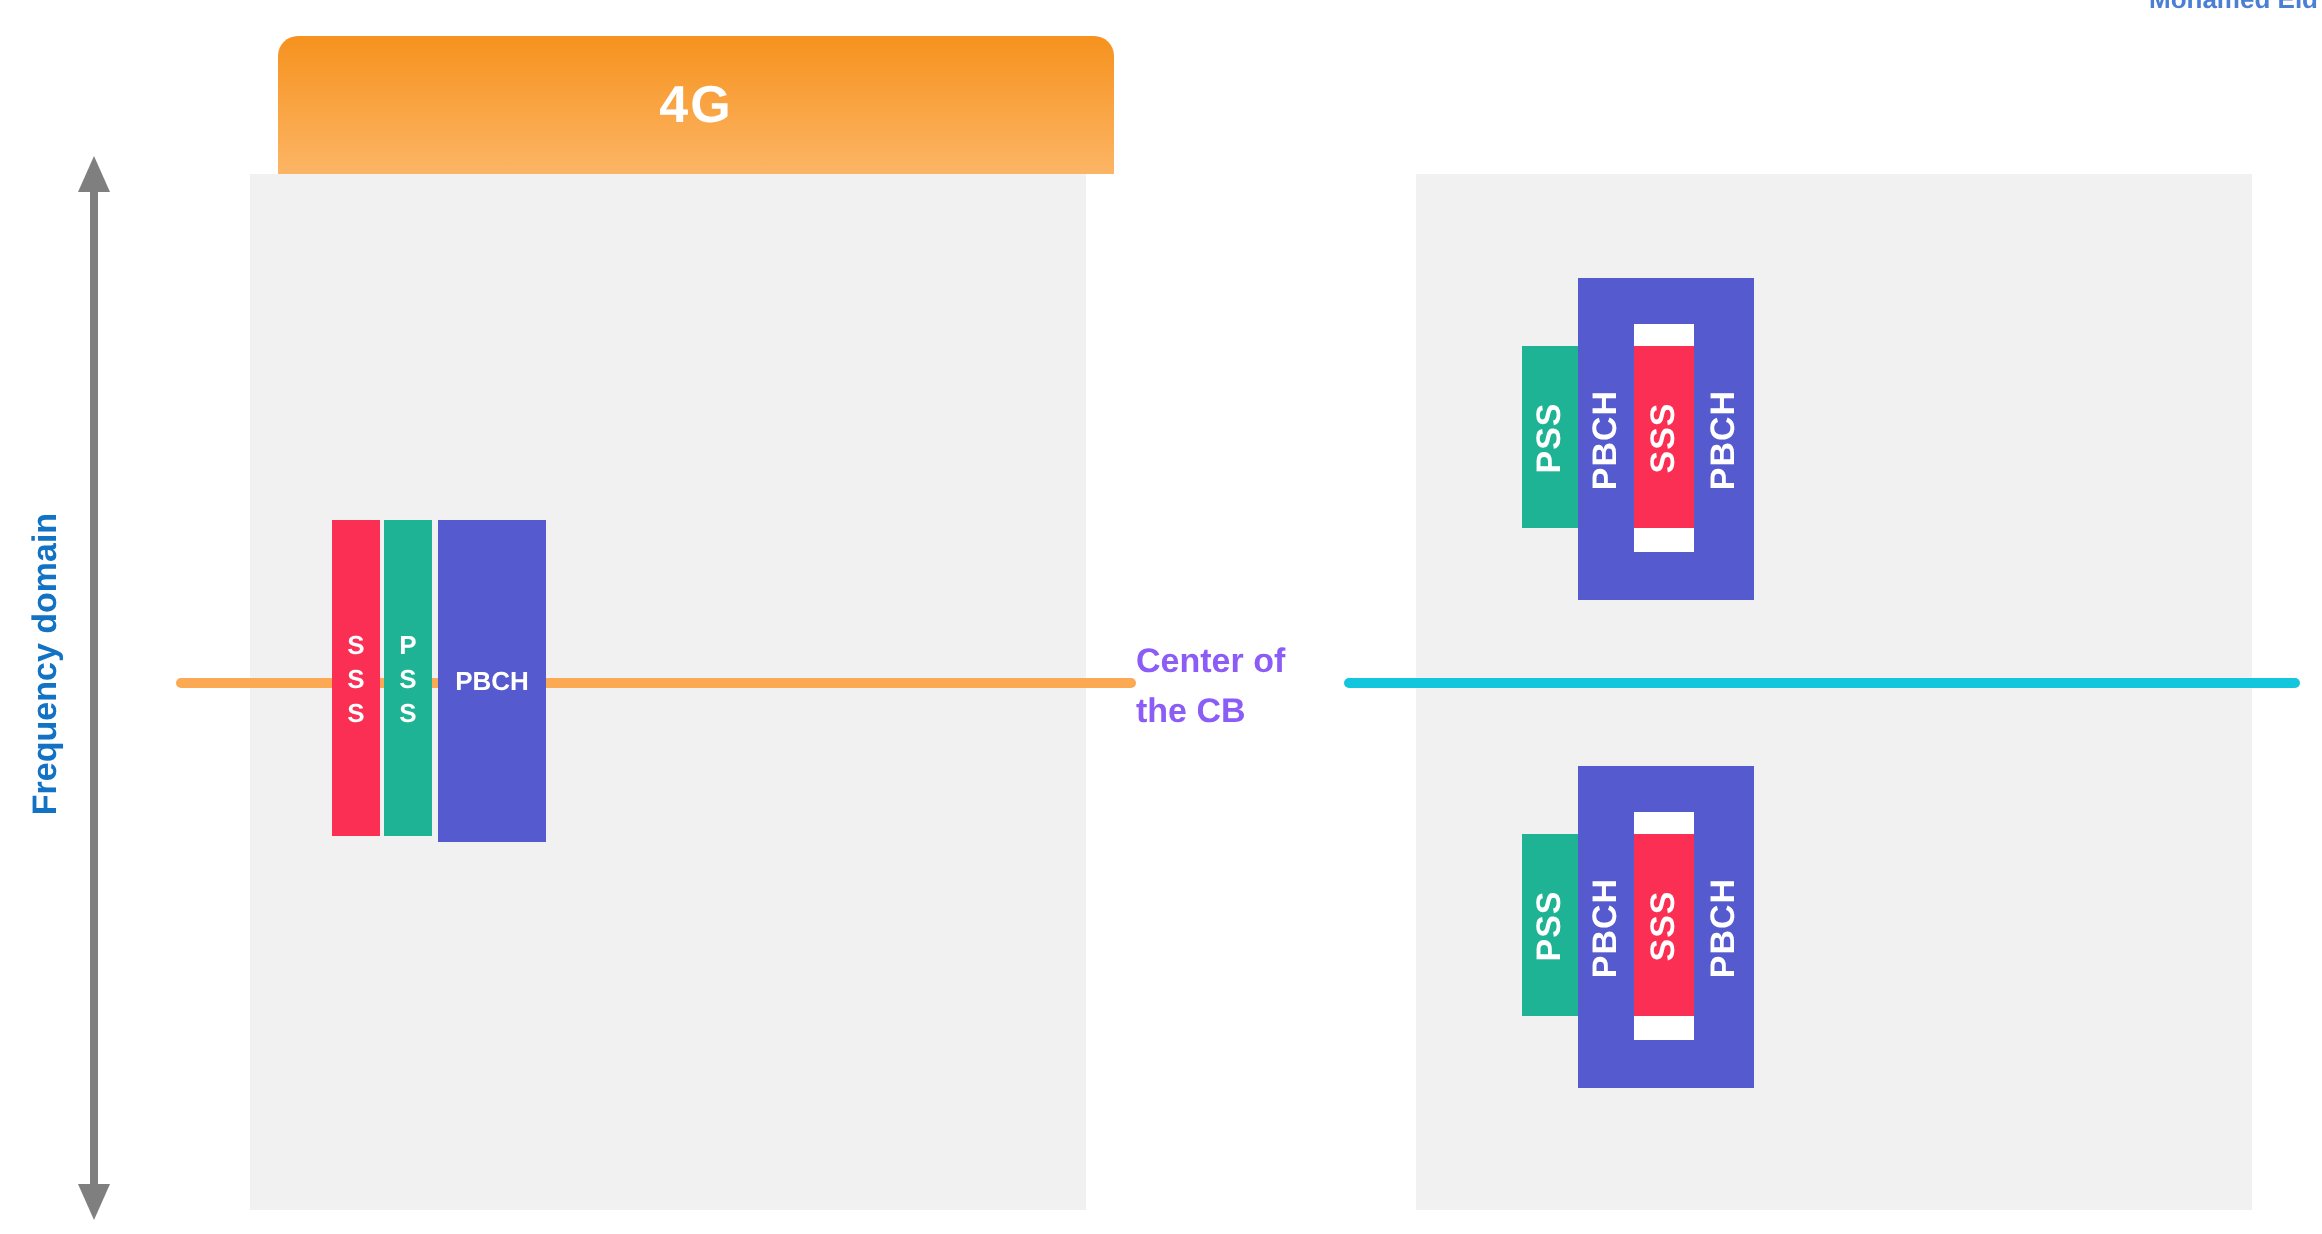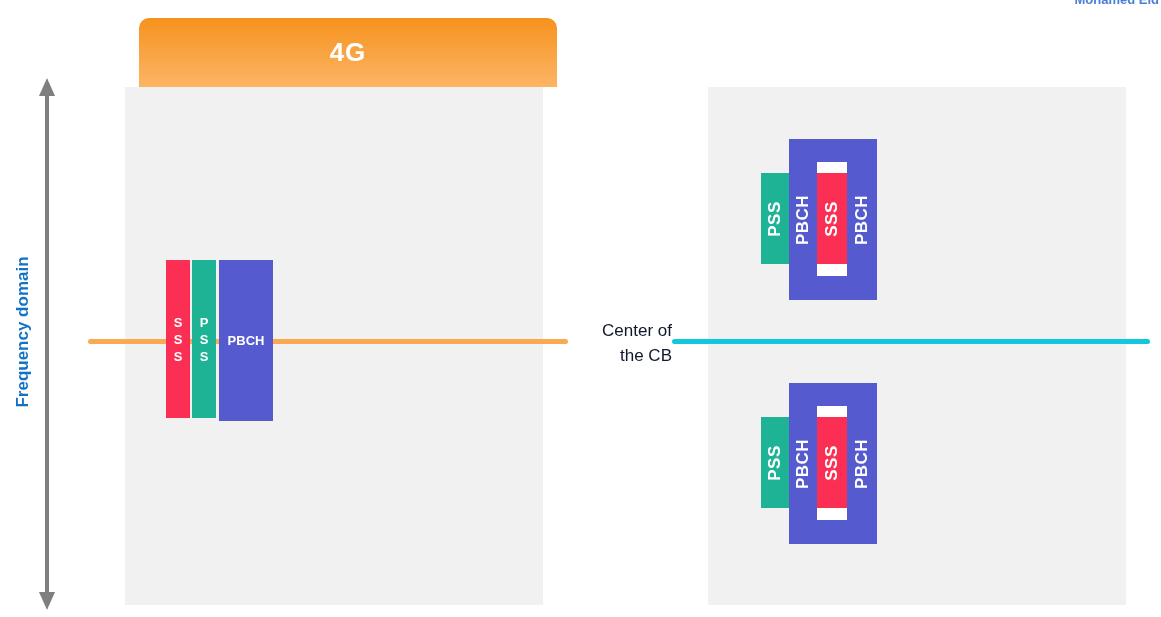--- a/index.html
+++ b/index.html
@@ -72,25 +72,25 @@
   
   .center-line { position: absolute; top: 339px; height: 5px; border-radius: 3px; z-index: 1; }
   .lte-line { left: 88px;  width: 480px; background: #fbaa53; }
   .nr-line  { left: 672px; width: 478px; background: #12c7dd; }
 
   .center-label {
     position: absolute;
     left: 568px;
     top: 318px;
     width: 104px;
-    text-align: right;
+    text-align: left;
     font-size: 17px;
-    font-weight: normal;
+    font-weight: bold;
     line-height: 25px;
-    color: #0f172a;
+    color: #8b5cf6;
     white-space: pre-line;
     z-index: 2;
   }
 
   
   .block {
     position: absolute;
     display: flex;
     align-items: center;
     justify-content: center;

